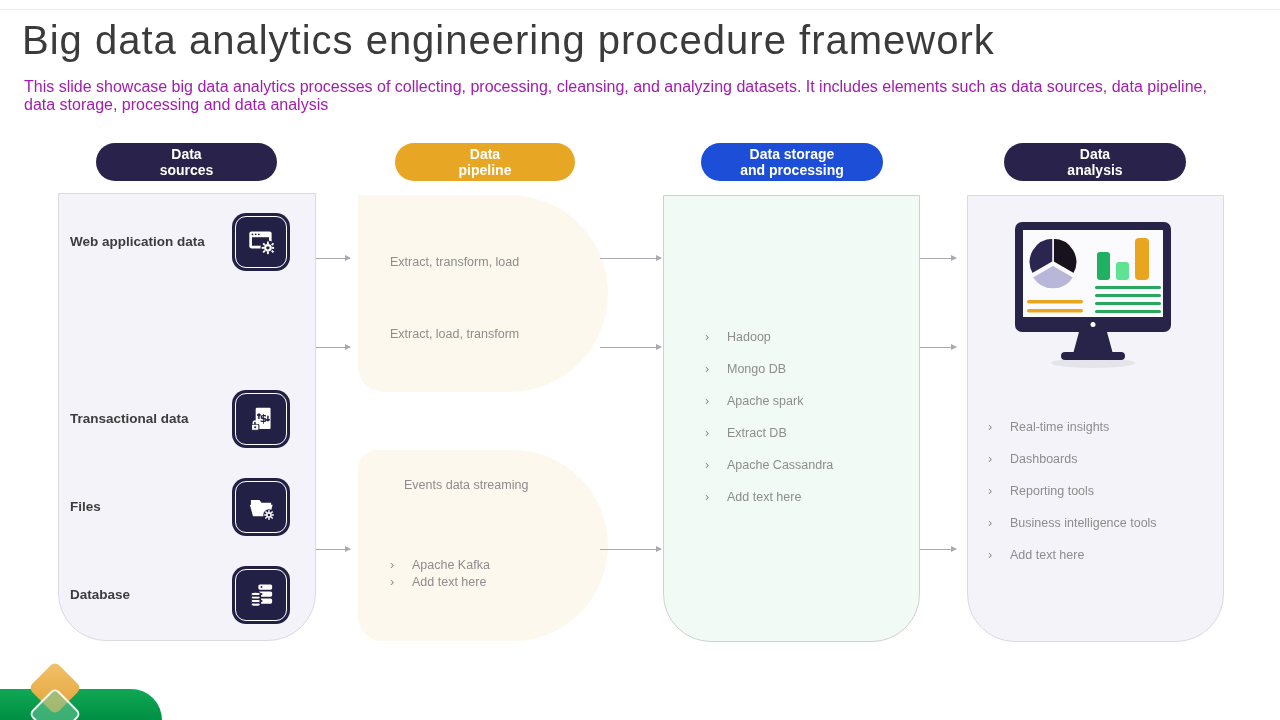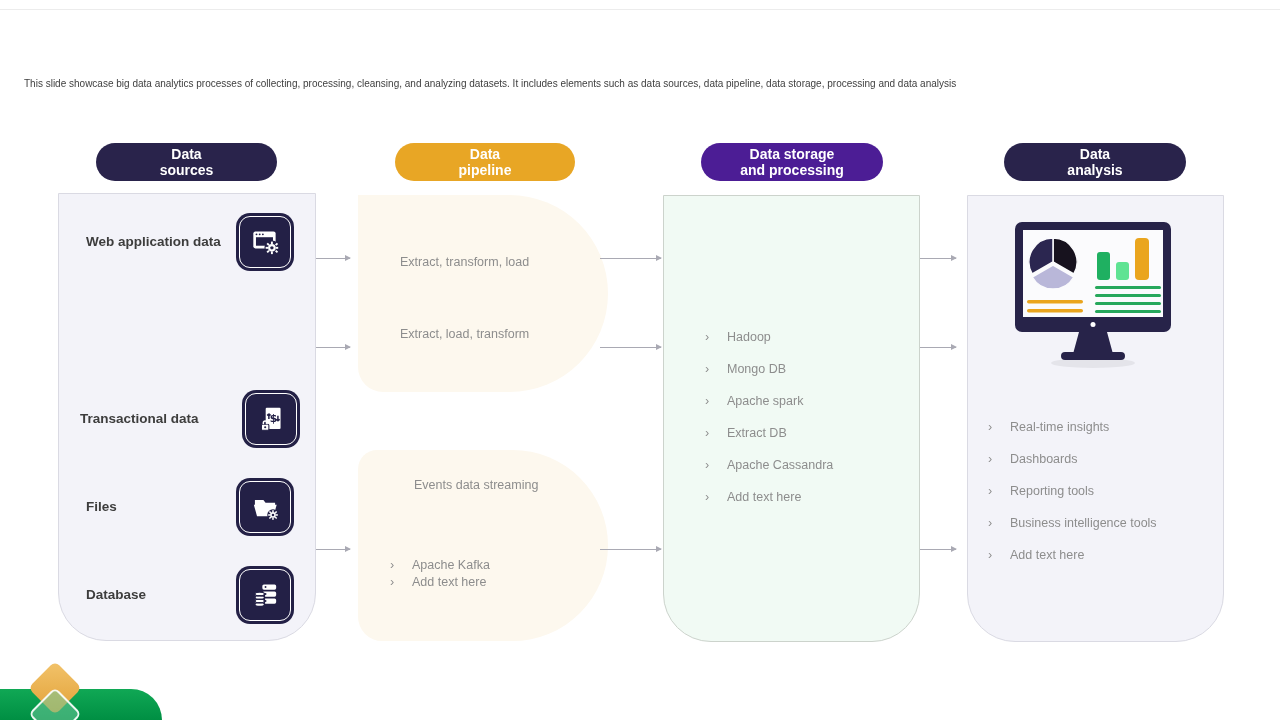--- a/index.html
+++ b/index.html
@@ -8,72 +8,72 @@
     position:relative;width:1280px;height:720px;background:#ffffff;overflow:hidden;
     font-family:"Liberation Sans","DejaVu Sans",sans-serif;
   }
   .top-rule{position:absolute;left:0;top:9px;width:1280px;height:1px;background:#ececec;}
   .title{
     position:absolute;left:22px;top:18px;width:1180px;
     font-size:40px;font-weight:300;letter-spacing:1px;color:#3b3b3b;
   }
   .subtitle{
     position:absolute;left:24px;top:78px;width:1200px;
-    font-size:10px;color:#404040;
+    font-size:16px;color:#a21caf;
   }
   
   .pill{
     position:absolute;height:38px;border-radius:19px;color:#ffffff;
     display:flex;flex-direction:column;align-items:center;justify-content:center;
     font-size:14px;font-weight:bold;line-height:16px;text-align:center;
   }
   .pill-sources{left:96px;top:143px;width:181px;background:#29234b;}
   .pill-pipeline{left:395px;top:143px;width:180px;background:#e8a625;}
-  .pill-storage{left:701px;top:143px;width:182px;background:#4c1d95;}
+  .pill-storage{left:701px;top:143px;width:182px;background:#1d4ed8;}
   .pill-analysis{left:1004px;top:143px;width:182px;background:#29234b;}
   
   .panel{position:absolute;}
   .panel-sources{
     left:58px;top:193px;width:258px;height:448px;background:#f3f3f9;
     border:1px solid #dadae3;border-radius:0 0 48px 48px;
   }
   .panel-storage{
     left:663px;top:195px;width:257px;height:447px;background:#f1faf4;
     border:1px solid #ccd3cc;border-radius:0 0 48px 48px;
   }
   .panel-analysis{
     left:967px;top:195px;width:257px;height:447px;background:#f3f3f9;
     border:1px solid #dadae3;border-radius:0 0 48px 48px;
   }
   .blob{position:absolute;left:358px;width:250px;background:#fdf8ee;}
   .blob-top{top:195px;height:197px;border-radius:0 110px 110px 28px;}
   .blob-bottom{top:450px;height:191px;border-radius:22px 110px 110px 28px;}
   
   .src-row{
-    position:absolute;left:80px;width:220px;height:58px;
-    display:flex;align-items:center;justify-content:center;
+    position:absolute;left:70px;width:220px;height:58px;
+    display:flex;align-items:center;justify-content:space-between;
   }
   .src-label{font-size:13.5px;font-weight:bold;color:#3d3d3d;line-height:1.35;width:150px;}
   .tile{
     position:relative;width:58px;height:58px;background:#232046;border-radius:14px;
     flex:0 0 58px;display:flex;align-items:center;justify-content:center;
   }
   .tile .inner{position:absolute;inset:3px;border:1.5px solid #ffffff;border-radius:11px;}
   .tile svg{position:relative;z-index:1;}
   
   .glist{position:absolute;margin:0;padding:0;list-style:none;}
   .glist li{display:flex;align-items:flex-start;color:#8d8d8d;font-size:12.5px;}
   .glist .b{width:22px;flex:0 0 22px;color:#8d8d8d;}
   .list-storage{left:705px;top:330px;width:200px;}
   .list-storage li{height:32px;}
   .list-analysis{left:988px;top:420px;width:220px;}
   .list-analysis li{height:32px;}
   .list-stream{left:390px;top:558px;width:200px;}
   .list-stream li{height:17px;}
-  .pipe-text{position:absolute;left:400px;font-size:12.5px;color:#8d8d8d;text-align:right;}
+  .pipe-text{position:absolute;left:390px;font-size:12.5px;color:#8d8d8d;text-align:right;}
   .pt-etl{top:255px;}
   .pt-elt{top:327px;}
   .pt-stream{top:478px;margin-left:14px;}
   
   .arrow{position:absolute;height:0;border-top:1px solid #a9a9b3;}
   .arrow:after{
     content:"";position:absolute;right:-1px;top:-4px;width:0;height:0;
     border-left:6px solid #a9a9b3;border-top:3.5px solid transparent;border-bottom:3.5px solid transparent;
   }
   
@@ -88,20 +88,21 @@
   .diamond{position:absolute;width:38px;height:38px;border-radius:6px;transform:rotate(45deg);}
   .diamond-gold{left:36px;top:669px;background:linear-gradient(135deg,#f2c36b,#e2a137);}
   .diamond-green{left:36px;top:695px;background:rgba(110,200,155,0.55);border:2px solid rgba(255,255,255,0.9);}
   .monitor{position:absolute;left:1015px;top:222px;}
 </style>
 </head>
 <body>
 
 <div id="slide">
   <div class="top-rule"></div>
+  <div class="title">Big data analytics engineering procedure framework</div>
   <div class="subtitle">This slide showcase big data analytics processes of collecting, processing, cleansing, and analyzing datasets. It includes elements such as data sources, data pipeline, data storage, processing and data analysis</div>
 
   <div class="pill pill-sources">
     <span>Data</span>
     <span>sources</span>
   </div>
   <div class="pill pill-pipeline">
     <span>Data</span>
     <span>pipeline</span>
   </div>

